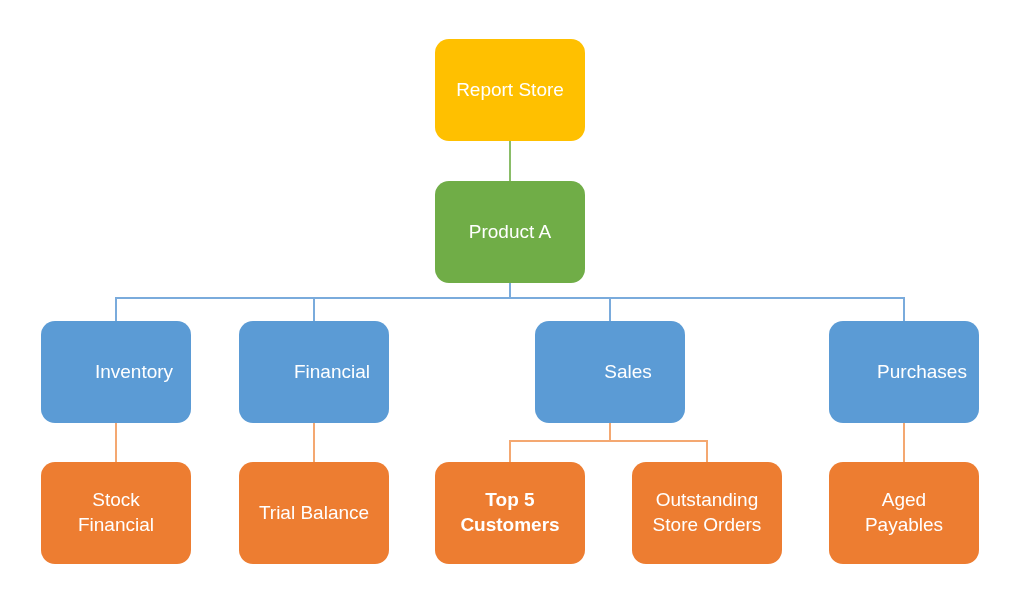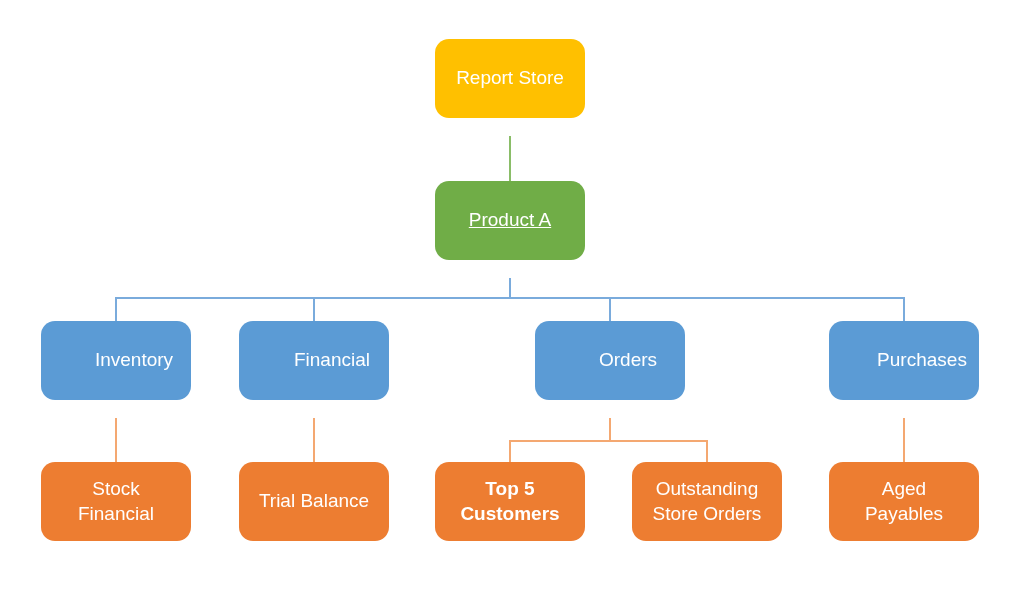--- a/index.html
+++ b/index.html
@@ -5,21 +5,21 @@
   html,body{margin:0;padding:0;background:#ffffff;}
   #canvas{
     position:relative;
     width:1009px;height:601px;
     background:#ffffff;
     font-family:"Liberation Sans", sans-serif;
     overflow:hidden;
   }
   .node{
     position:absolute;
-    width:150px;height:79px;
+    width:150px;height:102px;
     border-radius:14px;
     display:flex;align-items:center;justify-content:center;
     text-align:center;
     color:#ffffff;
     font-size:19px;
     line-height:1.3;
     white-space:pre-line;
     box-sizing:border-box;
     padding:4px 8px;
     cursor:default;
@@ -29,21 +29,21 @@
   .blue  {background:#5B9BD5;padding-left:44px;}
   .orange{background:#ED7D31;}
 
   .line{position:absolute;}
   .ln-green {background:#8ABD68;}
   .ln-blue  {background:#7AABDC;}
   .ln-orange{background:#F4A871;}
 
   
   #n-report-store {left:435px;top:39px;}
-  #n-product-a    {left:435px;top:181px;text-decoration:underline;}
+  #n-product-a    {left:435px;top:181px;}
   #n-inventory    {left:41px; top:321px;}
   #n-financial    {left:239px;top:321px;}
   #n-sales        {left:535px;top:321px;}
   #n-purchases    {left:829px;top:321px;}
   #n-stock-movement{left:41px; top:462px;}
   #n-trial-balance {left:239px;top:462px;}
   #n-top-5-customers{left:435px;top:462px;font-weight:bold;}
   #n-outstanding-sales-orders{left:632px;top:462px;}
   #n-aged-payables {left:829px;top:462px;}
 
@@ -97,21 +97,21 @@
 
   <div class="node blue" id="n-inventory">
     <span>Inventory</span>
   </div>
 
   <div class="node blue" id="n-financial">
     <span>Financial</span>
   </div>
 
   <div class="node blue" id="n-sales">
-    <span>Orders</span>
+    <span>Sales</span>
   </div>
 
   <div class="node blue" id="n-purchases">
     <span>Purchases</span>
   </div>
 
   <div class="node orange" id="n-stock-movement">
     <span>Stock
 Financial</span>
   </div>

